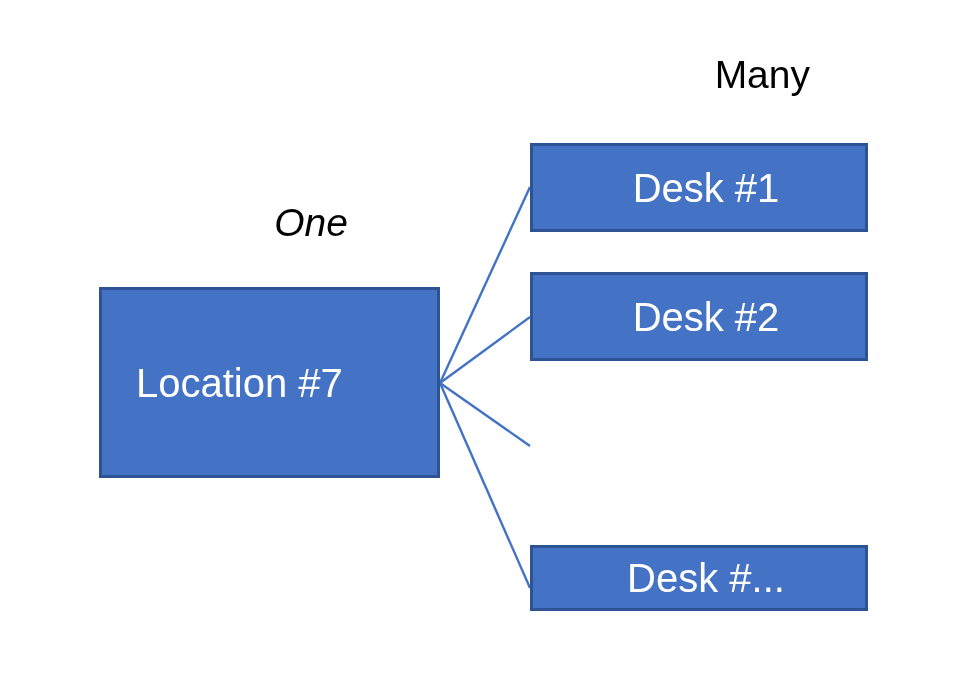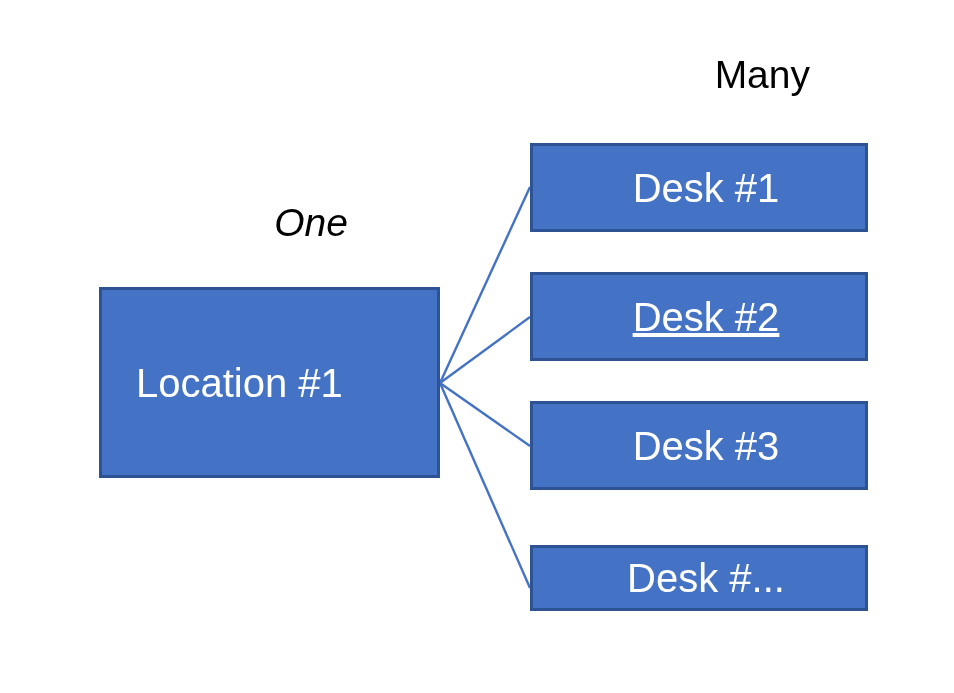--- a/index.html
+++ b/index.html
@@ -68,53 +68,50 @@
     padding-left: 34px;
   }
   .desk-box {
     left: 530px;
     width: 338px;
     height: 89px;
     justify-content: center;
     padding-left: 14px;
   }
   #box-desk-1 { top: 143px; }
-  #box-desk-2 { top: 272px; text-decoration: underline; }
+  #box-desk-2 { top: 272px; }
   #box-desk-3 { top: 401px; }
   #box-desk-4 { top: 545px; height: 66px; }
 </style>
 </head>
 <body>
 
 <div id="canvas">
 
   <svg class="connector-layer" viewBox="0 0 954 693" width="954" height="693">
     <line x1="440" y1="383" x2="530" y2="187" stroke="#4472C4" stroke-width="2.4"></line>
     <line x1="440" y1="383" x2="530" y2="317" stroke="#4472C4" stroke-width="2.4"></line>
     <line x1="440" y1="383" x2="530" y2="446" stroke="#4472C4" stroke-width="2.4"></line>
     <line x1="440" y1="383" x2="530" y2="588" stroke="#4472C4" stroke-width="2.4"></line>
   </svg>
 
   <div class="cardinality-label" id="label-one">One</div>
 
   <div class="cardinality-label" id="label-many">Many</div>
 
   <div class="entity-box" id="box-location">
-    <span>Location #1</span>
+    <span>Location #7</span>
   </div>
 
   <div class="entity-box desk-box" id="box-desk-1">
     <span>Desk #1</span>
   </div>
 
   <div class="entity-box desk-box" id="box-desk-2">
     <span>Desk #2</span>
   </div>
 
-  <div class="entity-box desk-box" id="box-desk-3">
-    <span>Desk #3</span>
-  </div>
 
   <div class="entity-box desk-box" id="box-desk-4">
     <span>Desk #...</span>
   </div>
 
 </div>
 
 </body></html>

